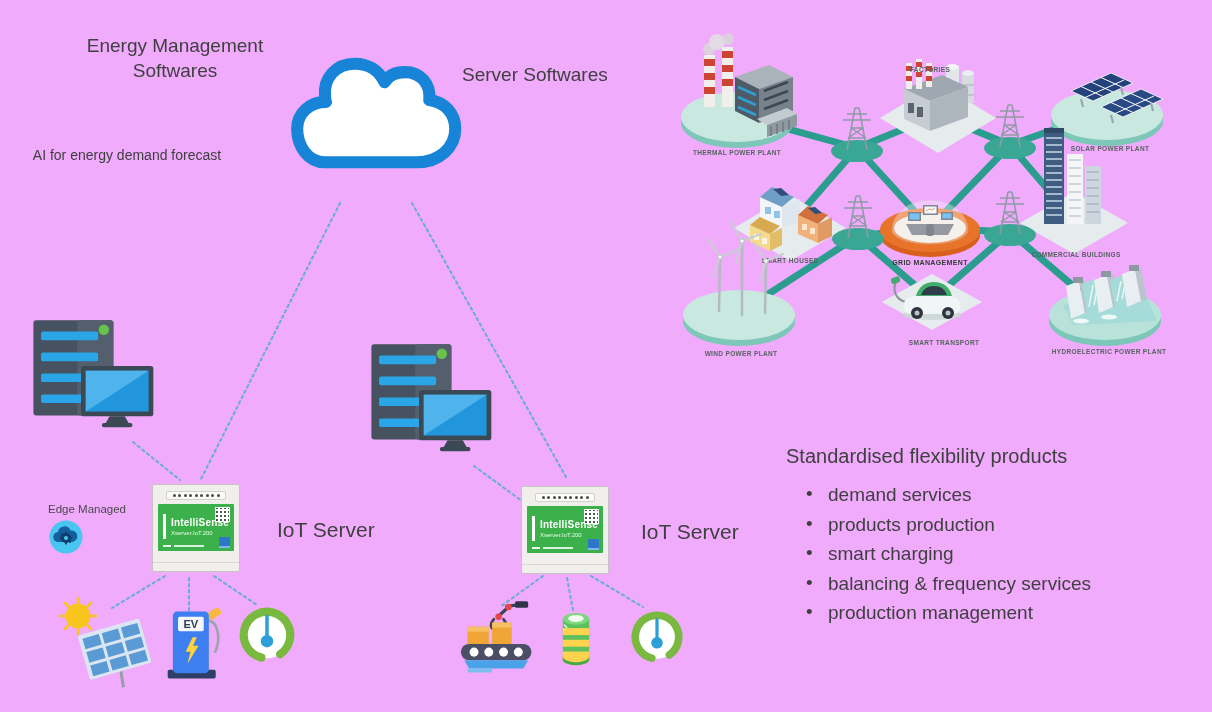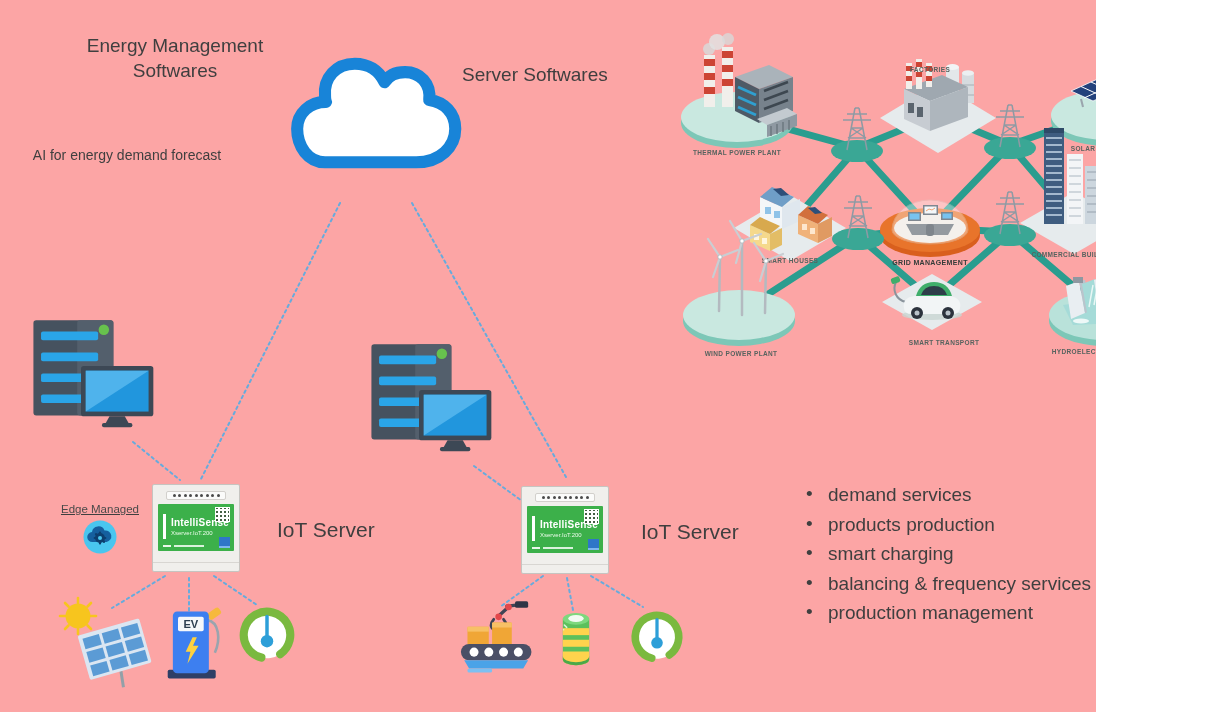--- a/index.html
+++ b/index.html
@@ -1,16 +1,16 @@
 <!DOCTYPE html>
 <html><head>
 <meta charset="utf-8">
 <style>
   html,body{margin:0;padding:0;background:#fff;}
-  #canvas{position:relative;width:1096px;height:712px;background:#fca5a5;overflow:hidden;
+  #canvas{position:relative;width:1212px;height:712px;background:#f0abfc;overflow:hidden;
           font-family:"Liberation Sans",sans-serif;color:#3f3f3f;}
   .abs{position:absolute;}
   .lbl{position:absolute;color:#3f3f3f;line-height:1.3;}
   .center{text-align:center;}
   
   .iot-device{position:absolute;width:88px;height:88px;background:#f0efec;border:1px solid #c6c4c0;
               border-radius:2px;box-sizing:border-box;}
   .iot-dots{position:absolute;left:13px;top:6px;width:60px;height:9px;background:#fbfbfa;
             border:1px solid #d2d0cc;border-radius:2px;display:flex;align-items:center;
             justify-content:center;gap:2.5px;box-sizing:border-box;}
@@ -23,21 +23,21 @@
   .iot-qr{position:absolute;right:4px;top:3px;width:13px;height:13px;background:
           repeating-linear-gradient(0deg,#243524 0 2px,#fff 2px 4px),
           repeating-linear-gradient(90deg,#243524 0 2px,#fff 2px 4px);
           background-blend-mode:screen;border:1.5px solid #fff;}
   .iot-micro1{position:absolute;left:5px;bottom:4px;width:8px;height:2px;background:#eaf7ea;}
   .iot-micro2{position:absolute;left:16px;bottom:4px;width:30px;height:2px;background:#d9f2dc;}
   .iot-logo{position:absolute;right:4px;bottom:3px;width:11px;height:9px;background:#2e76c8;
             border-bottom:2px solid #7db7ef;}
   .iot-groove{position:absolute;left:0;bottom:8px;width:100%;border-top:1px solid #d8d6d2;}
   
-  .edge-wrap{position:absolute;left:48px;top:503px;width:104px;text-align:center;text-decoration:underline;}
+  .edge-wrap{position:absolute;left:48px;top:503px;width:104px;}
   .edge-text{font-size:11.5px;color:#4a4a4a;}
   
   .flex-title{position:absolute;left:786px;top:445px;font-size:20px;color:#3f3f3f;}
   .flex-list{position:absolute;left:806px;top:484px;margin:0;padding:0;list-style:none;}
   .flex-list li{font-size:19px;color:#3f3f3f;margin:0 0 7.5px 0;padding-left:22px;position:relative;}
   .flex-list li::before{content:"\2022";position:absolute;left:0;top:-1px;font-size:19px;color:#3f3f3f;}
   .nlabel{font-size:6.5px;font-weight:600;fill:#57635f;letter-spacing:.35px;}
   .nlabel-bold{font-size:7px;font-weight:bold;fill:#333b39;letter-spacing:.35px;}
 </style>
 </head>
@@ -483,20 +483,21 @@
         <path d="M-14,-28 L14,-28 M-10,-34 L10,-34" stroke="#8e9aa4" stroke-width="1.3"></path>
       </g>
       <g transform="translate(347,217)">
         <ellipse cx="0" cy="3" rx="26" ry="11" fill="#3aa795"></ellipse>
         <path d="M-10,2 L-2,-40 M10,2 L2,-40 M-2,-40 L2,-40 M-8,-10 L8,-10 M-6,-20 L6,-20 M-9,-10 L6,-20 M9,-10 L-6,-20" stroke="#8e9aa4" stroke-width="1.5" fill="none"></path>
         <path d="M-14,-28 L14,-28 M-10,-34 L10,-34" stroke="#8e9aa4" stroke-width="1.3"></path>
       </g>
     </g>
   </svg>
 
+  <div class="flex-title">Standardised flexibility products</div>
   <ul class="flex-list">
     <li>demand services</li>
     <li>products production</li>
     <li>smart charging</li>
     <li>balancing &amp; frequency services</li>
     <li>production management</li>
   </ul>
 
 </div>
 

